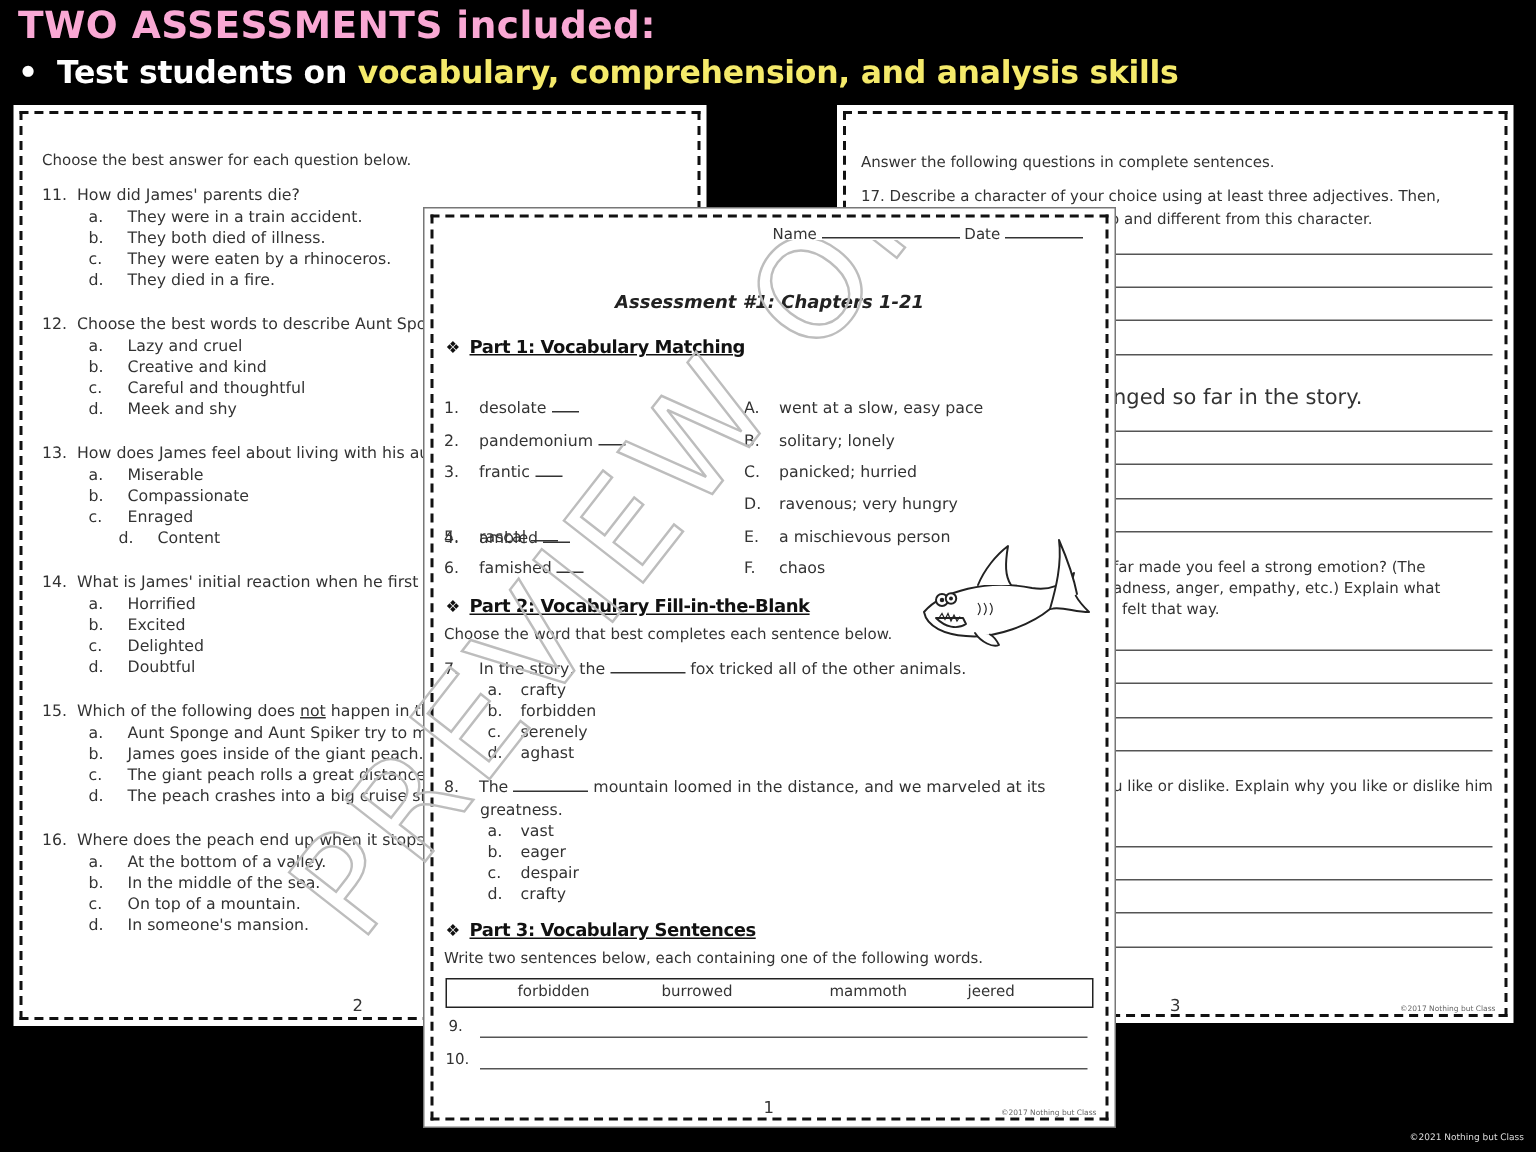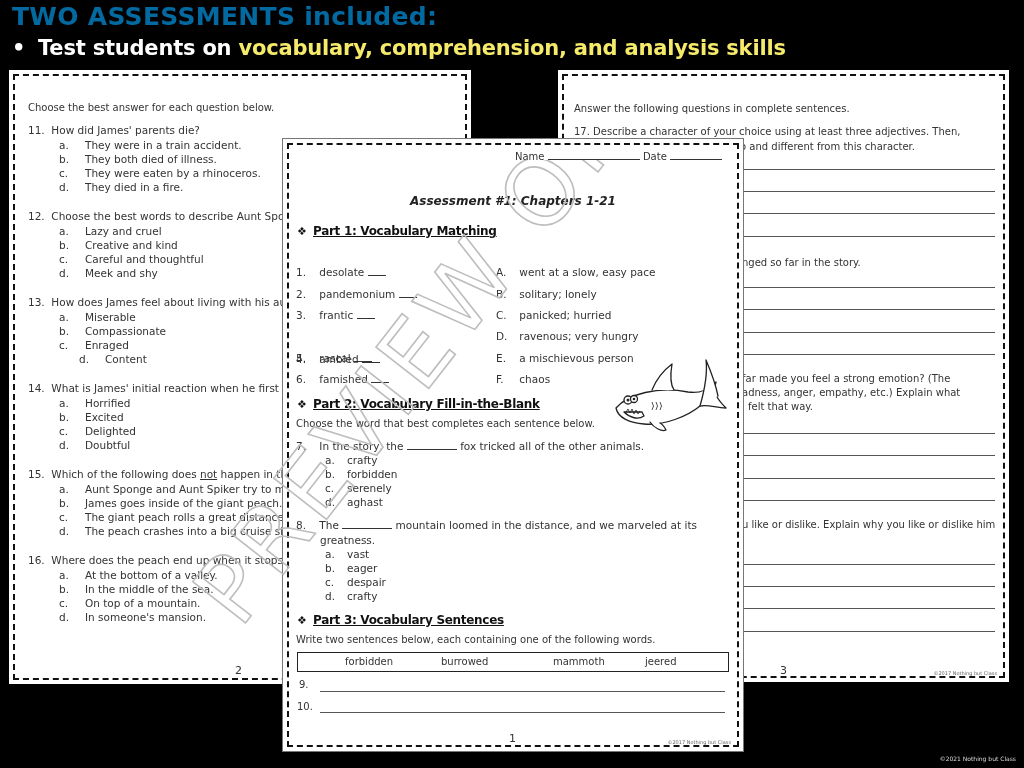--- a/index.html
+++ b/index.html
@@ -1,19 +1,19 @@
 <!DOCTYPE html>
 <html><head>
 <meta charset="utf-8">
 <style>
   * { box-sizing: border-box; margin: 0; padding: 0; }
   html, body { width: 1024px; height: 768px; background: #000; overflow: hidden; }
   body { position: relative; font-family: "DejaVu Sans", sans-serif; color: #222; }
 
-  .banner-title { position: absolute; left: 12px; top: 2px; color: #0369a1; font-family: "DejaVu Sans", sans-serif; font-weight: bold; font-size: 25px; letter-spacing: 0.3px; }
+  .banner-title { position: absolute; left: 12px; top: 2px; color: #f9a8d4; font-family: "DejaVu Sans", sans-serif; font-weight: bold; font-size: 25px; letter-spacing: 0.3px; }
   .banner-sub { position: absolute; left: 12px; top: 36px; color: #fff; font-family: "DejaVu Sans", sans-serif; font-weight: bold; font-size: 21px; letter-spacing: -0.2px; white-space: nowrap; }
   .banner-sub .bullet { display: inline-block; width: 26px; }
   .banner-sub .hl { color: #f5ea6a; }
 
   .page { position: absolute; background: #fff; }
   .page .frame { position: absolute; inset: 4px; border: 2px dashed #111; }
   .page .inner { position: absolute; left: 0; top: 0; right: 0; bottom: 0; overflow: hidden; }
 
   .p-left { left: 9px; top: 70px; width: 462px; height: 614px; }
   .p-right { left: 558px; top: 70px; width: 451px; height: 612px; }
@@ -103,21 +103,21 @@
   <div class="inner">
     <div class="instr" style="left:16px; top:33px;">Answer the following questions in complete sentences.</div>
     <div class="abs" style="left:16px; top:56px; font-size:10px;">17.  Describe a character of your choice using at least three adjectives. Then,</div>
     <div class="abs" style="left:182px; top:71px; font-size:10px;">o and different from this character.</div>
 
     <div class="wline" style="left:184px; right:14px; top:99px;"></div>
     <div class="wline" style="left:184px; right:14px; top:121px;"></div>
     <div class="wline" style="left:184px; right:14px; top:143px;"></div>
     <div class="wline" style="left:184px; right:14px; top:166px;"></div>
 
-    <div class="abs" style="left:184px; top:187px; font-size:10px;">nged so far in the story.</div>
+    <div class="abs" style="left:184px; top:187px; font-size:14px;">nged so far in the story.</div>
 
     <div class="wline" style="left:184px; right:14px; top:217px;"></div>
     <div class="wline" style="left:184px; right:14px; top:239px;"></div>
     <div class="wline" style="left:184px; right:14px; top:262px;"></div>
     <div class="wline" style="left:184px; right:14px; top:284px;"></div>
 
     <div class="abs" style="left:184px; top:303px; font-size:10px;">far made you feel a strong emotion? (The</div>
     <div class="abs" style="left:184px; top:317px; font-size:10px;">adness, anger, empathy, etc.) Explain what</div>
     <div class="abs" style="left:190px; top:331px; font-size:10px;">felt that way.</div>
 

